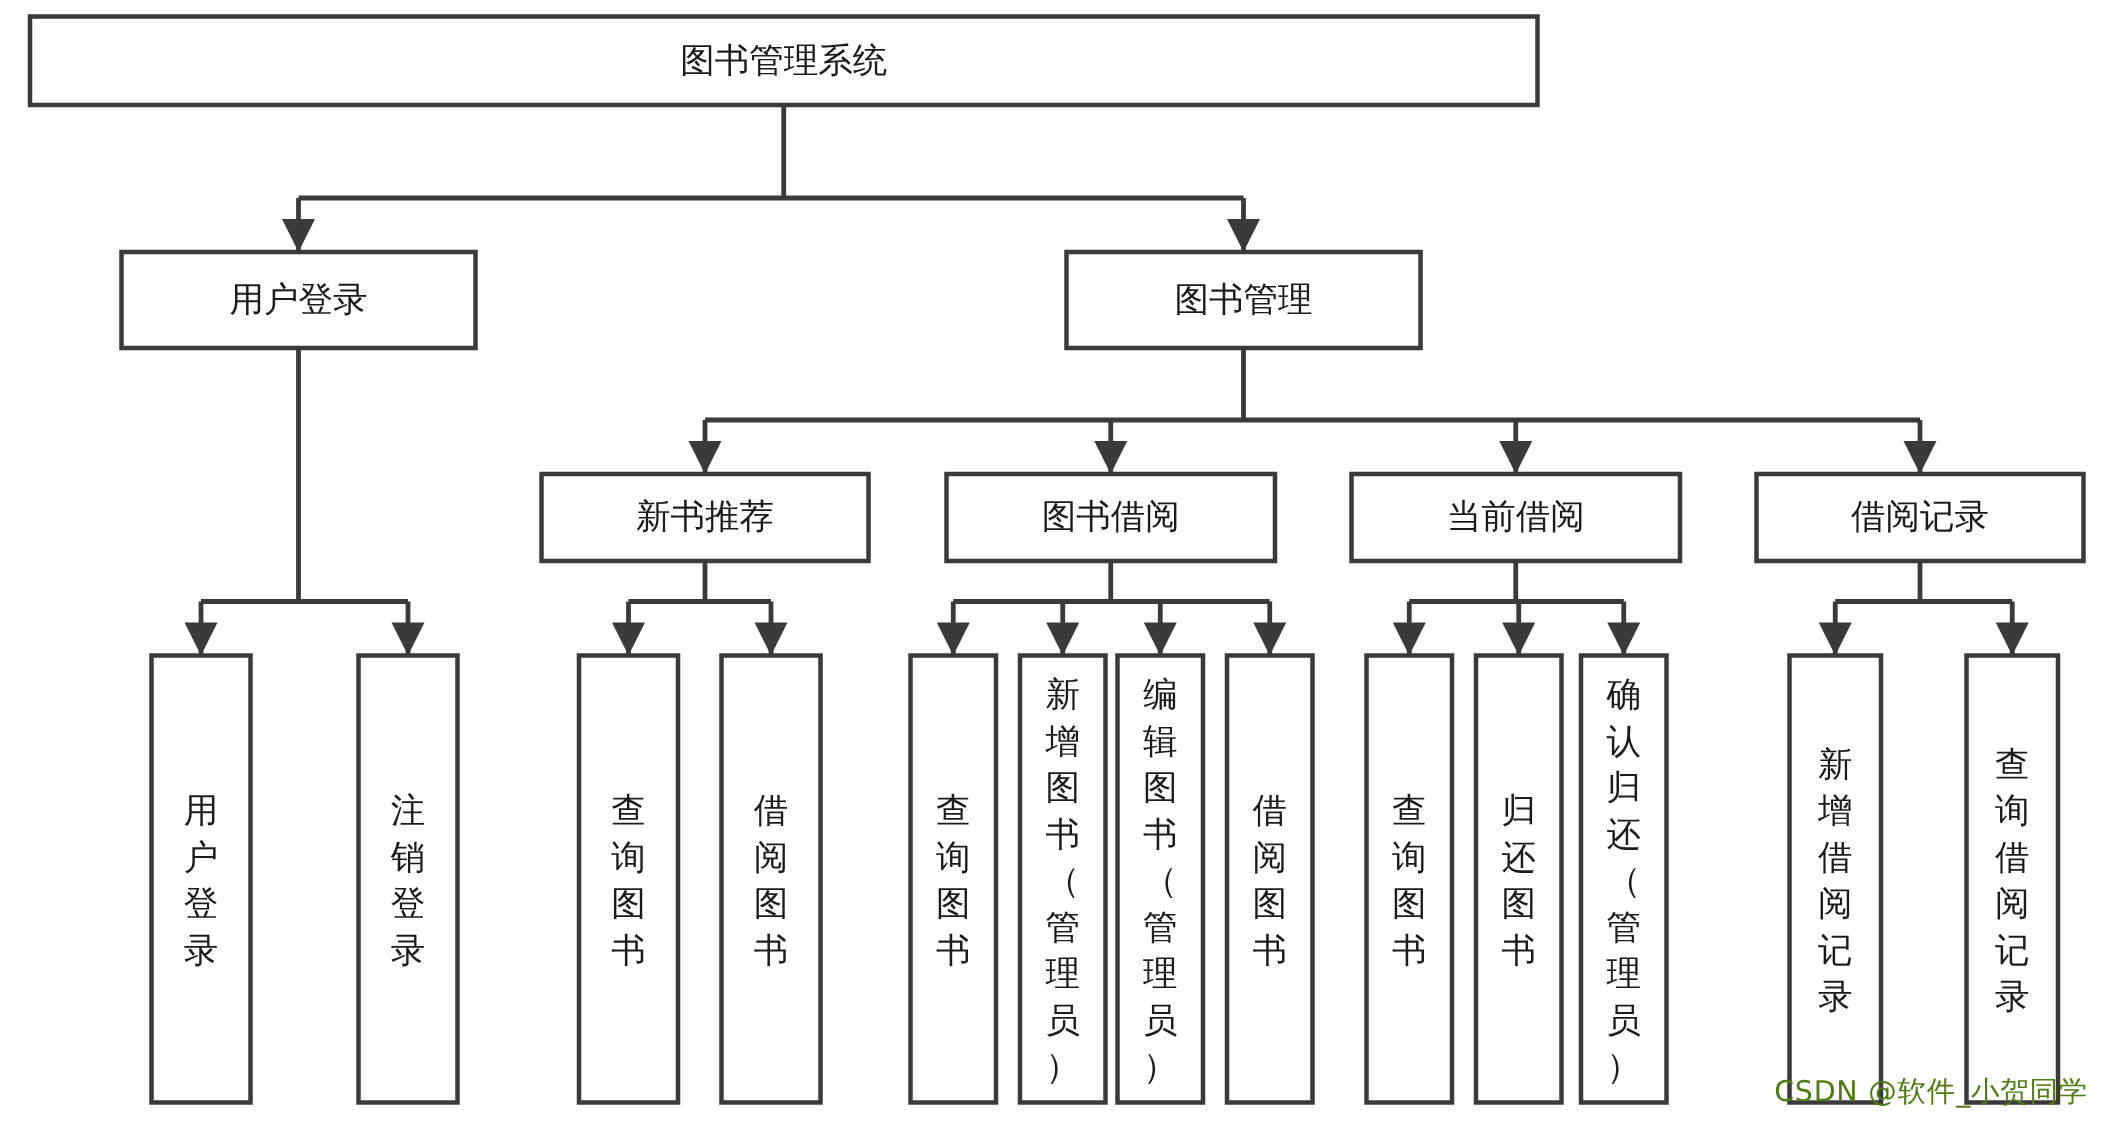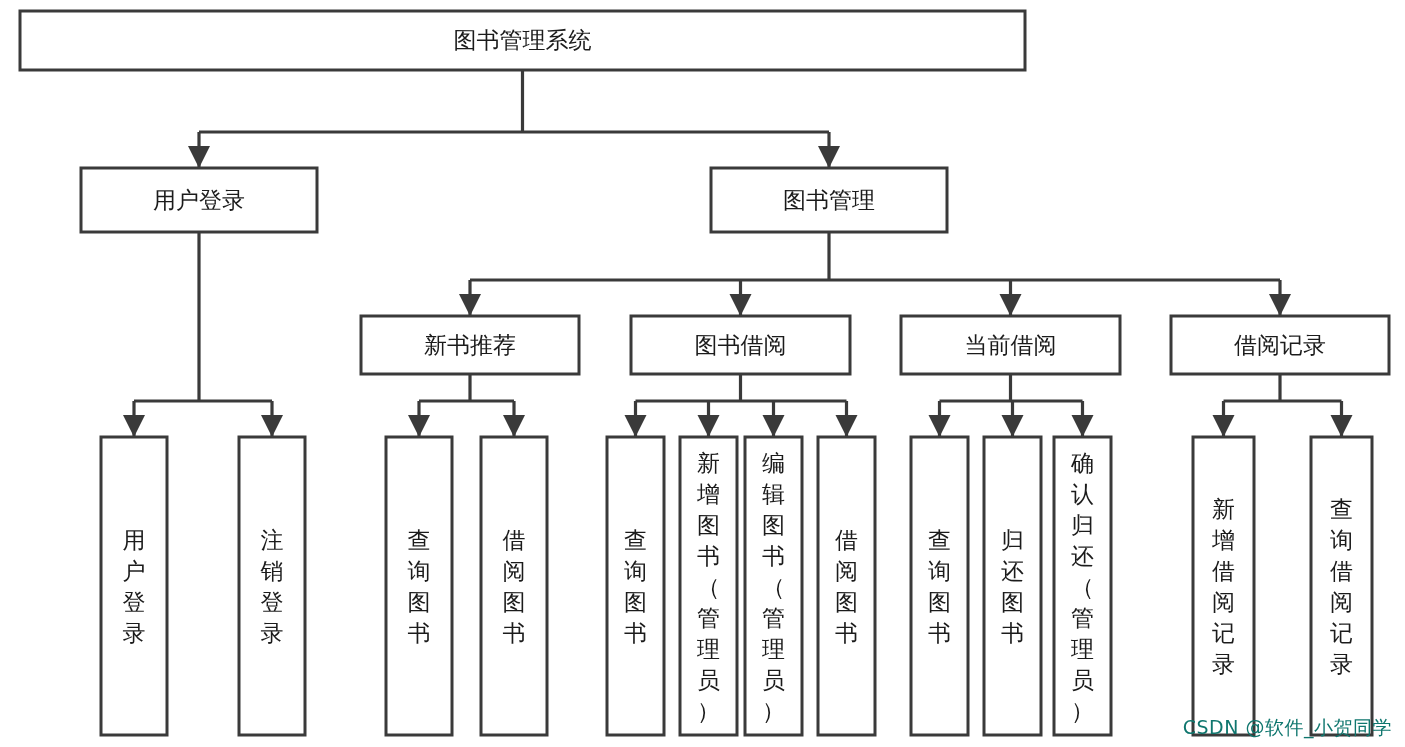--- a/index.html
+++ b/index.html
@@ -55,21 +55,21 @@
     font-family: "DejaVu Sans", "Liberation Sans", sans-serif;
     font-size: 23px;
     text-anchor: middle;
   }
   .watermark-text {
     position: absolute;
     right: 10px;
     bottom: 6px;
     font-family: "DejaVu Sans", "Liberation Sans", sans-serif;
     font-size: 19px;
-    color: #0f766e;
+    color: #4d7c0f;
     white-space: nowrap;
     letter-spacing: 0.5px;
     pointer-events: none;
   }
 </style>
 </head>
 <body>
 
 <div id="diagram-root">
   <svg class="diagram-canvas" viewBox="0 0 1405 747">

